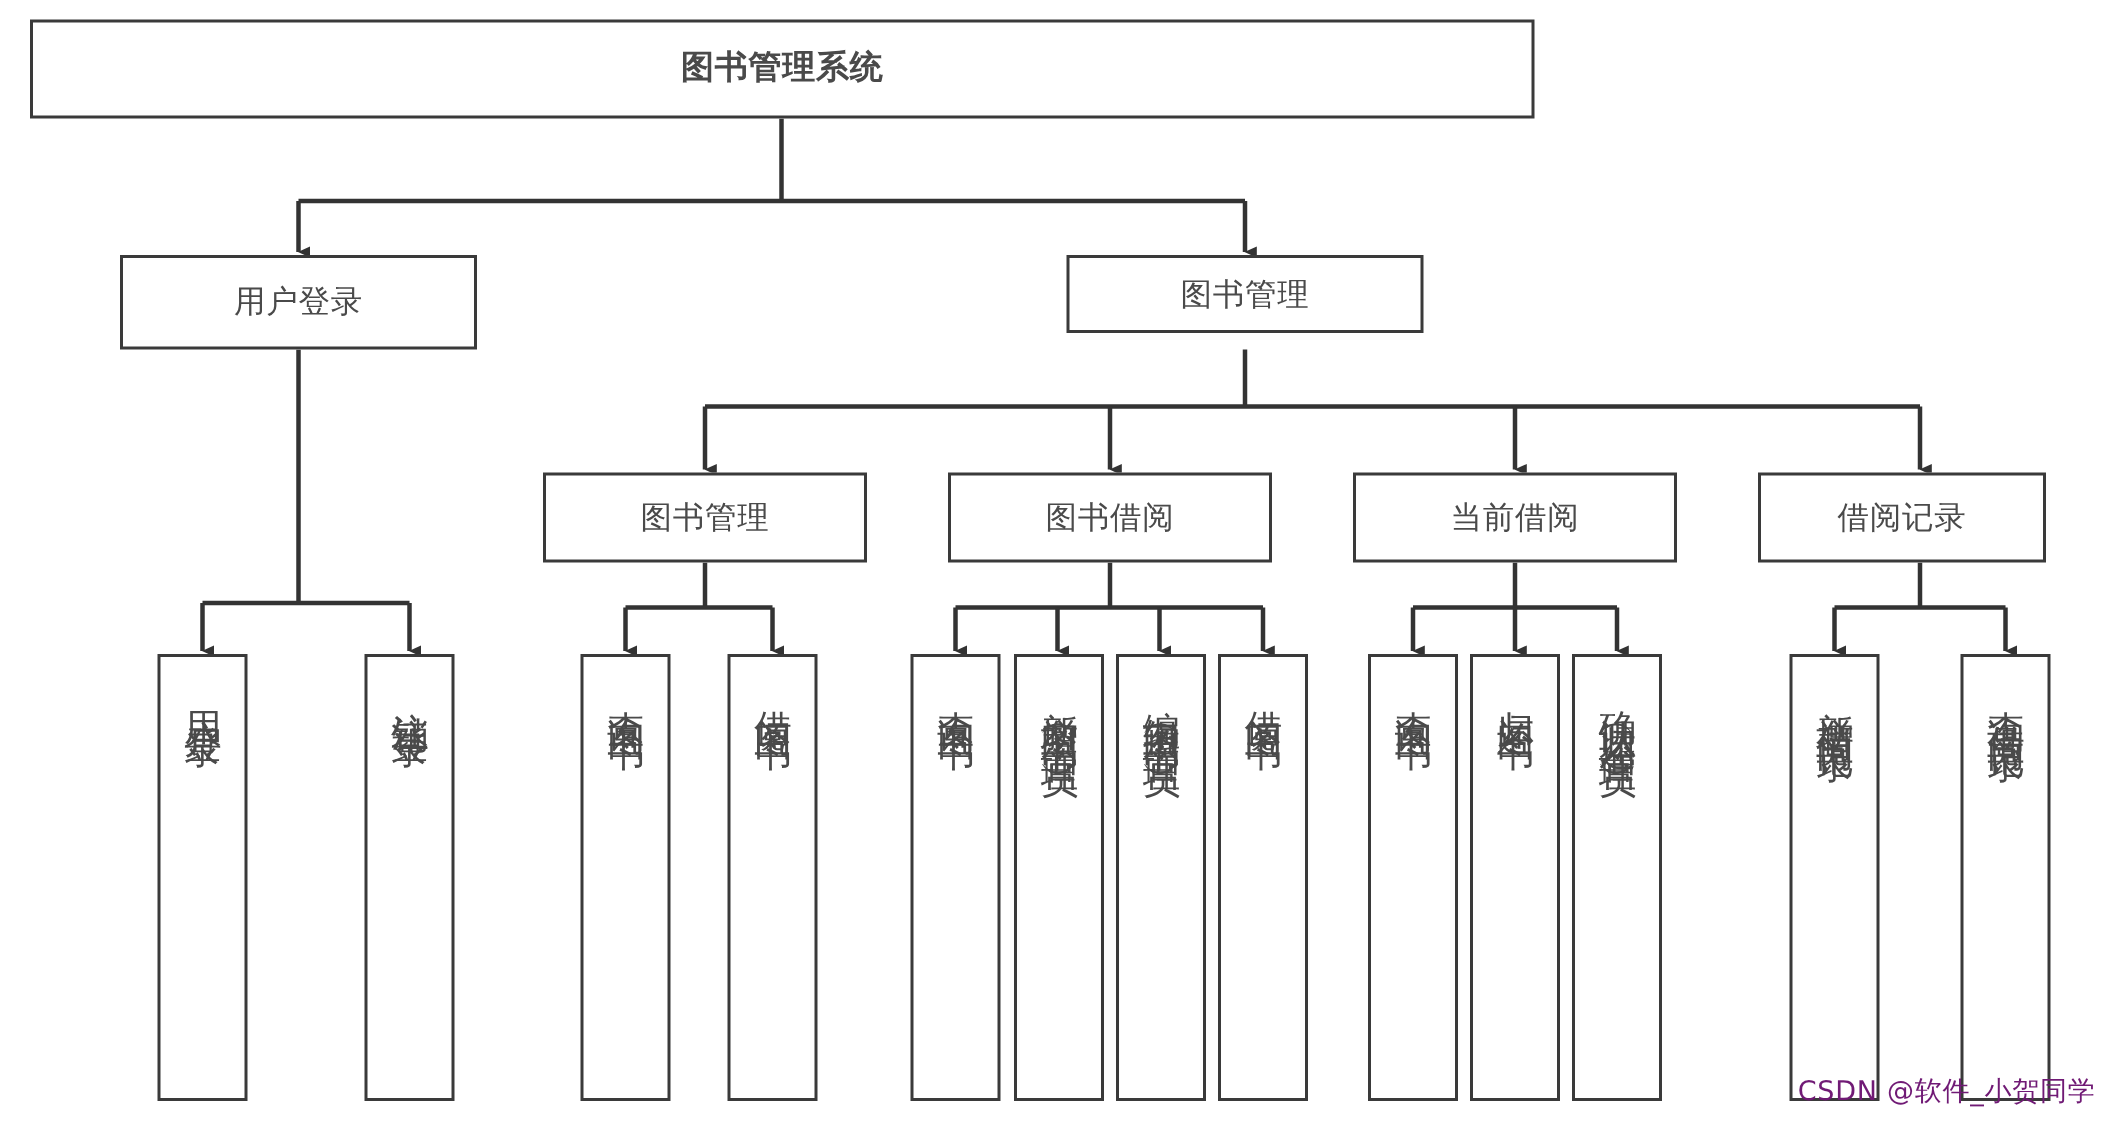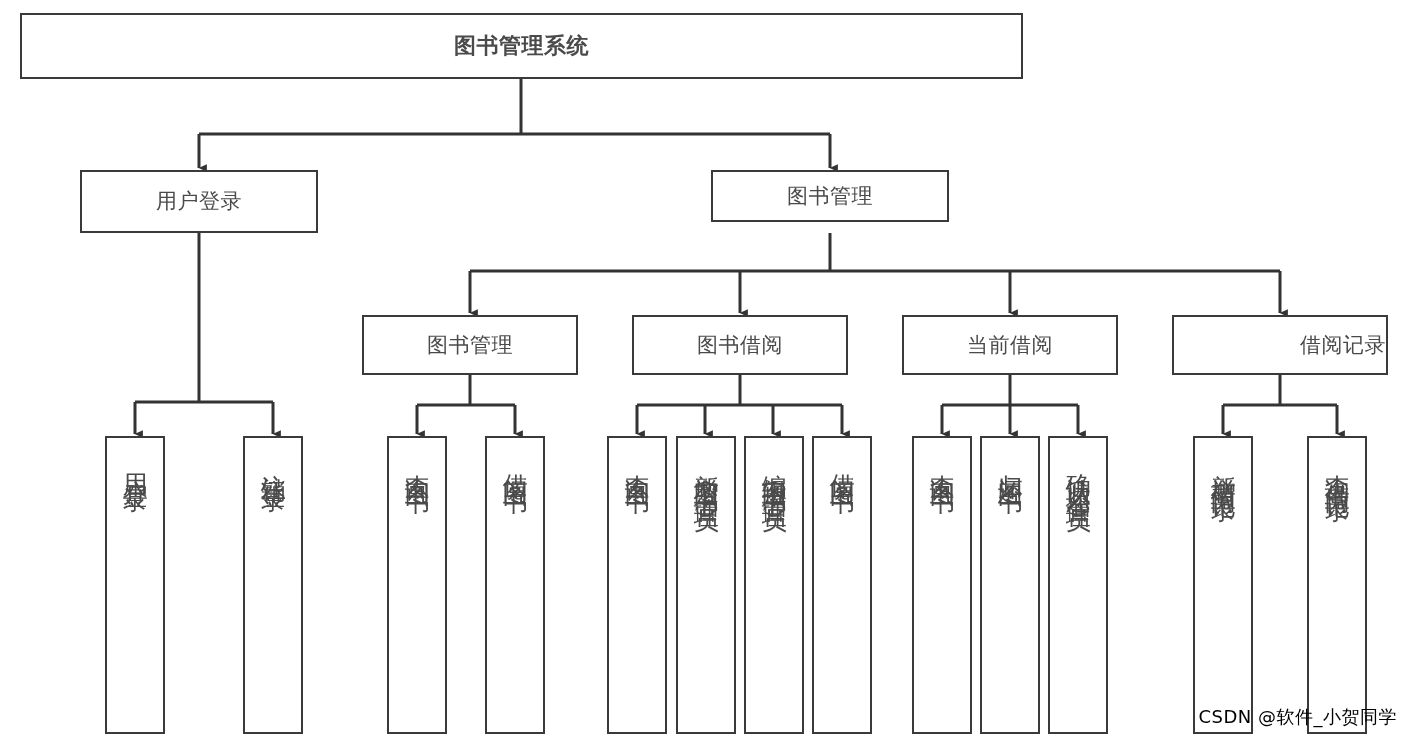--- a/index.html
+++ b/index.html
@@ -55,23 +55,23 @@
     font-size: 25px;
     letter-spacing: 5px;
     white-space: nowrap;
   }
   .node.root .label {
     font-size: 22px;
   }
   .watermark {
     position: absolute;
     right: 8px;
-    bottom: 18px;
+    bottom: 8px;
     font-size: 18px;
-    color: #000000;
+    color: #701a75;
     white-space: nowrap;
     letter-spacing: 0.5px;
   }
 </style>
 </head>
 <body>
 
 <div id="canvas">
 
   <svg id="edges" viewBox="0 0 1405 747">
@@ -140,21 +140,21 @@
 
   <div class="node horizontal" style="left:362px; top:315px; width:216px; height:60px;">
     <span class="label">图书管理</span>
   </div>
   <div class="node horizontal" style="left:632px; top:315px; width:216px; height:60px;">
     <span class="label">图书借阅</span>
   </div>
   <div class="node horizontal" style="left:902px; top:315px; width:216px; height:60px;">
     <span class="label">当前借阅</span>
   </div>
-  <div class="node horizontal" style="left:1172px; top:315px; width:216px; height:60px;justify-content:flex-end;">
+  <div class="node horizontal" style="left:1172px; top:315px; width:192px; height:60px;">
     <span class="label">借阅记录</span>
   </div>
 
   <div class="node vertical" style="left:105px; top:436px; width:60px; height:298px;">
     <span class="label">用户登录</span>
   </div>
   <div class="node vertical" style="left:243px; top:436px; width:60px; height:298px;">
     <span class="label">注销登录</span>
   </div>
 

